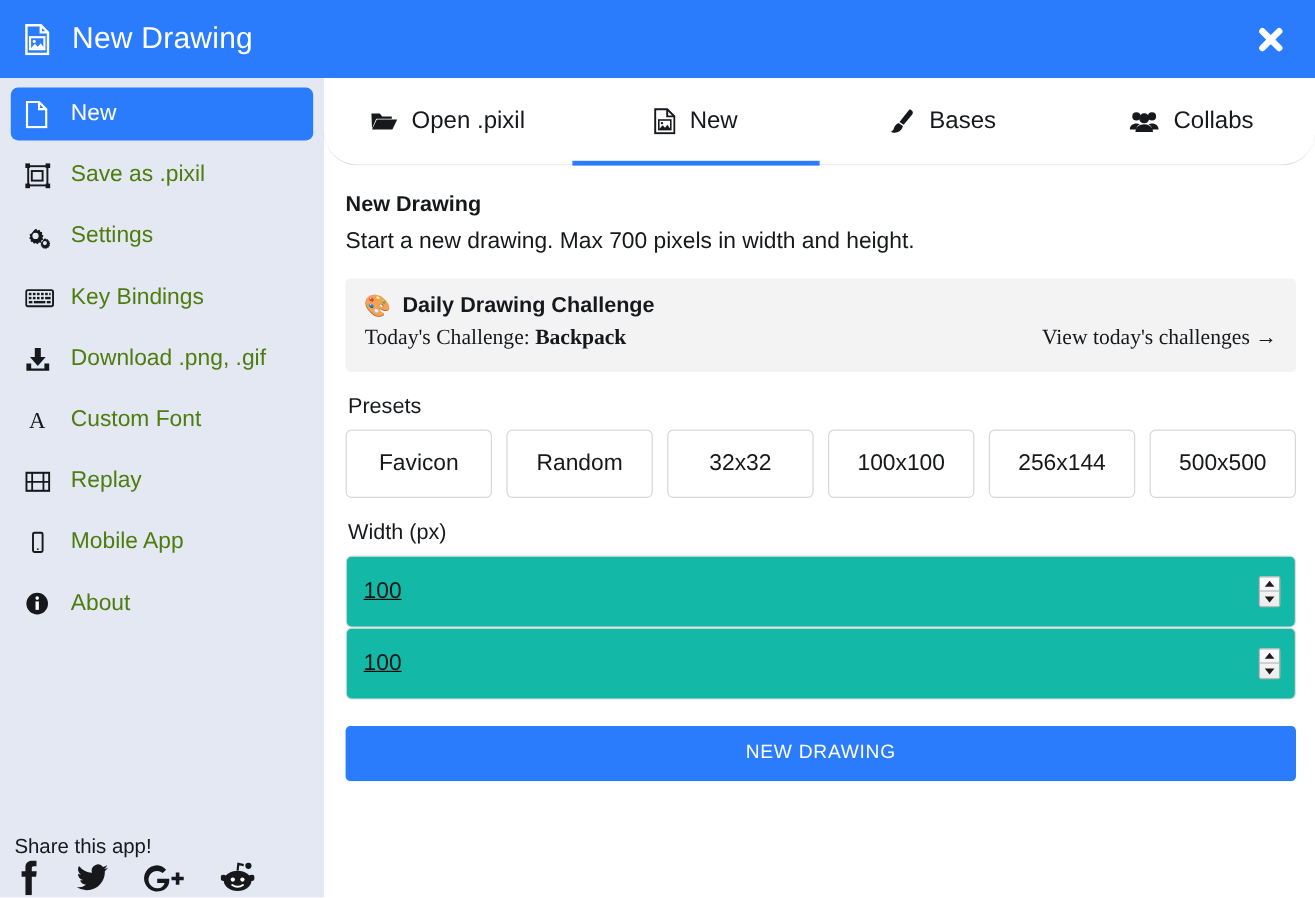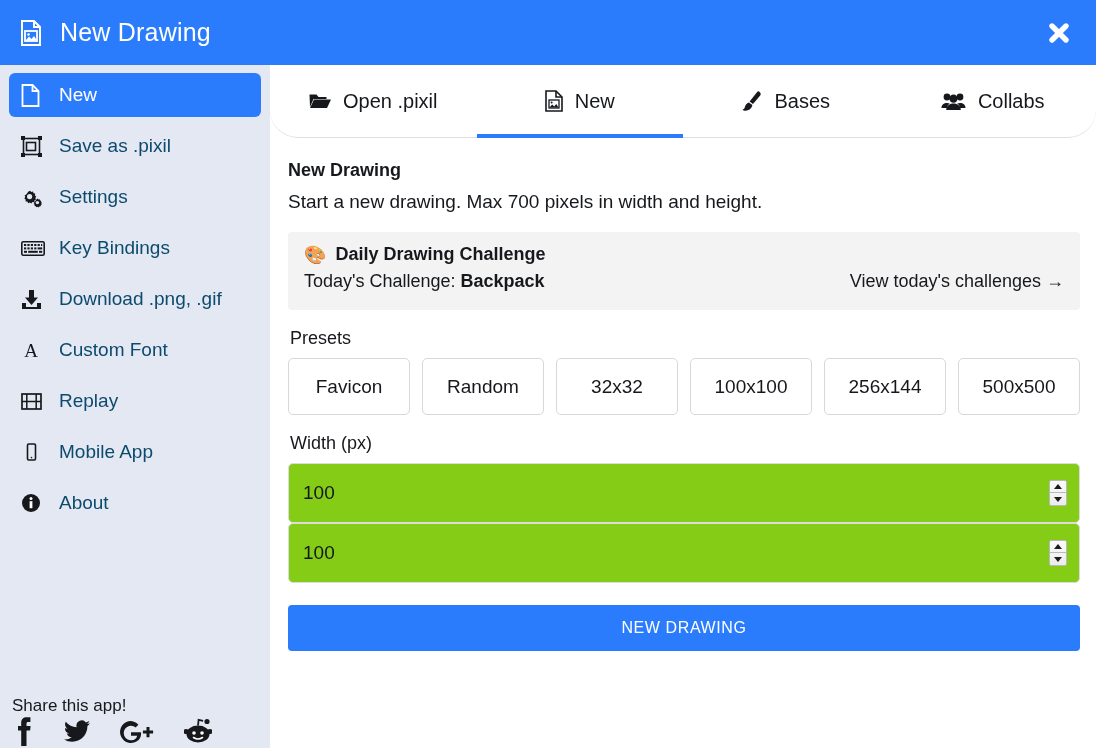--- a/index.html
+++ b/index.html
@@ -72,21 +72,21 @@
     flex-direction: column;
     position: relative;
   }
   .side-item {
     display: flex;
     align-items: center;
     height: 44px;
     border-radius: 6px;
     padding: 0 12px;
     margin-bottom: 7px;
-    color: #0c4a6e;
+    color: #4d7c0f;
     font-size: 19px;
     cursor: pointer;
     white-space: nowrap;
   }
   .side-item.active {
     background: #2b7cfc;
     color: #ffffff;
   }
   .side-ico {
     width: 26px;
@@ -184,20 +184,21 @@
     color: #16181c;
     margin-bottom: 6px;
   }
   .ch-emoji { font-size: 18px; line-height: 1; }
   .ch-row2 {
     display: flex;
     align-items: center;
     justify-content: space-between;
     font-size: 18px;
     color: #16181c;
+    font-family: Liberation Serif, serif;
   }
   .ch-row2 b { font-weight: bold; }
   .ch-link { cursor: pointer; white-space: nowrap; }
 
   .field-label {
     font-size: 18px;
     color: #16181c;
     margin: 18px 0 9px 2px;
   }
   .presets {
@@ -217,24 +218,25 @@
     justify-content: center;
     cursor: pointer;
     font-family: "Liberation Sans", sans-serif;
     text-align: center;
   }
   .numfield {
     position: relative;
     height: 60px;
     border: 1px solid #dcdcdc;
     border-radius: 5px;
-    background: #84cc16;
+    background: #14b8a6;
     display: flex;
     align-items: center;
     padding: 0 14px;
+    text-decoration: underline;
   }
   .numfield .val {
     font-size: 19px;
     color: #16181c;
   }
   .spinner {
     position: absolute;
     right: 12px;
     top: 50%;
     transform: translateY(-50%);

